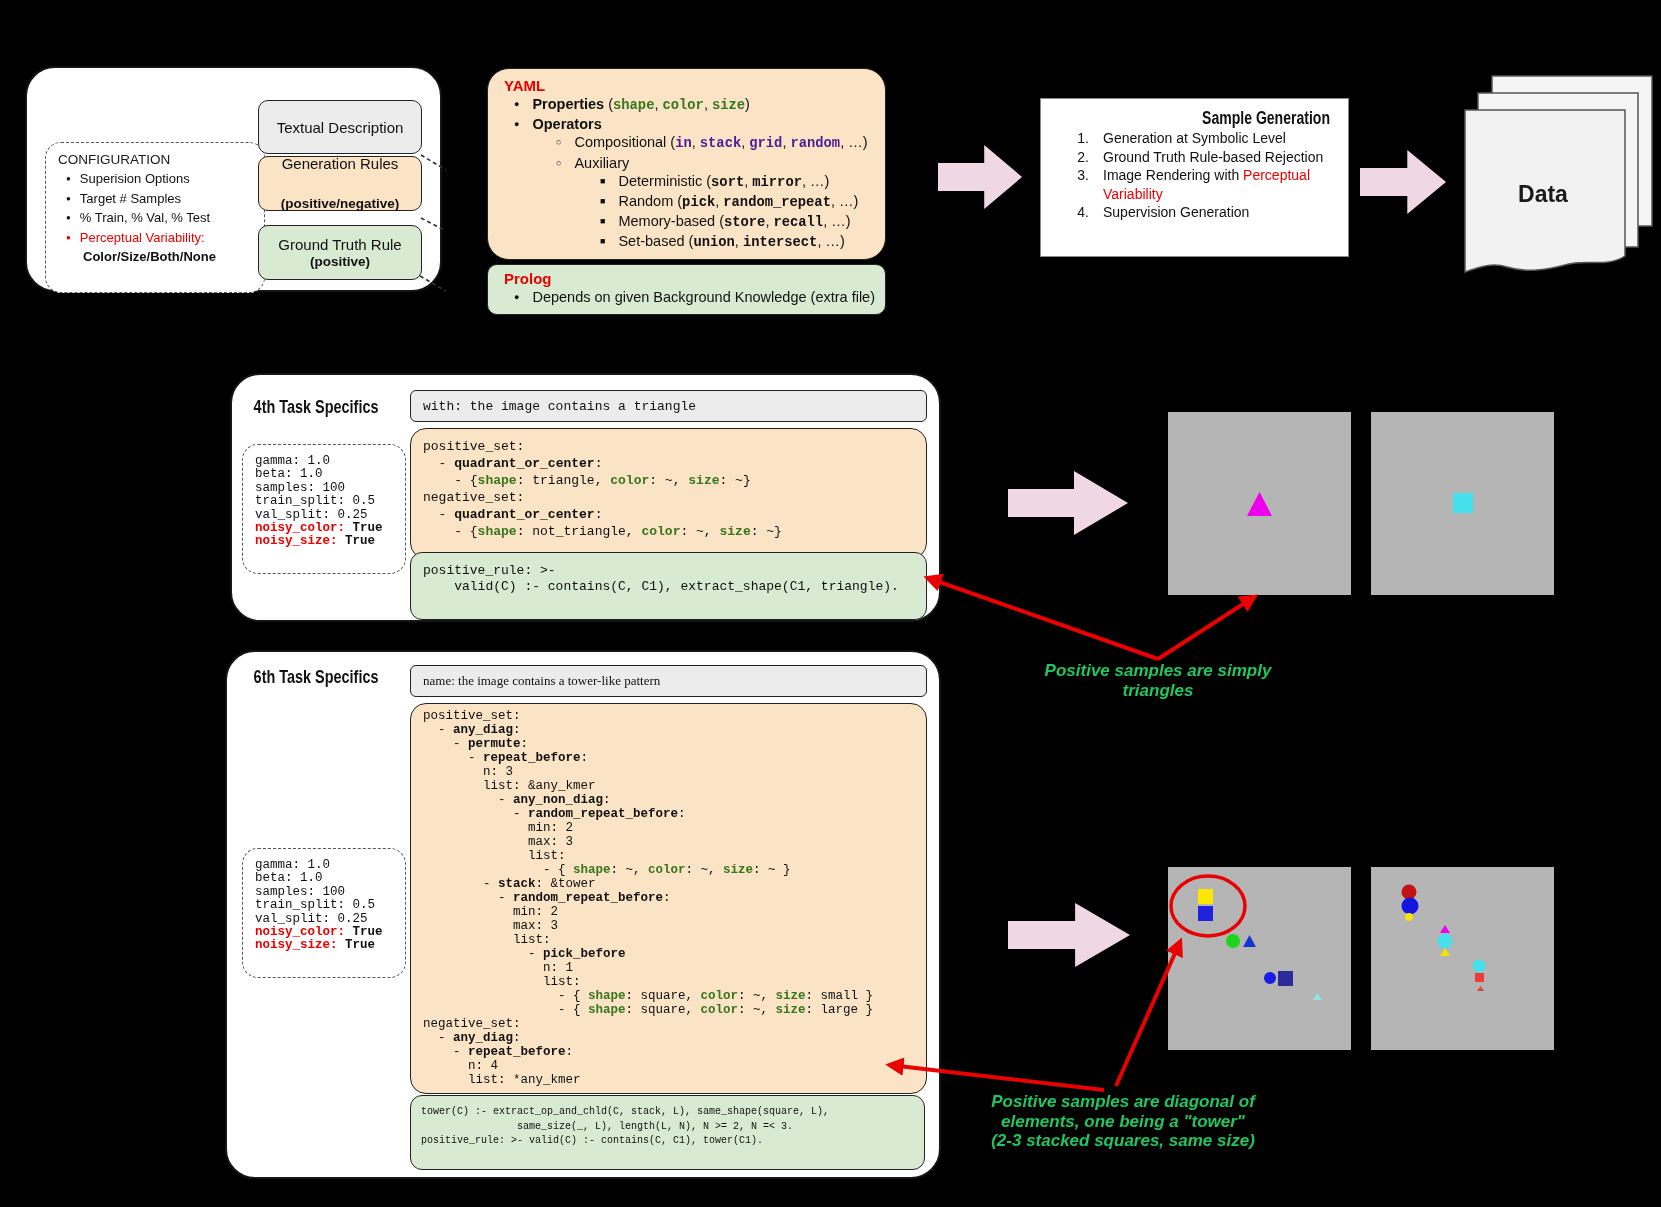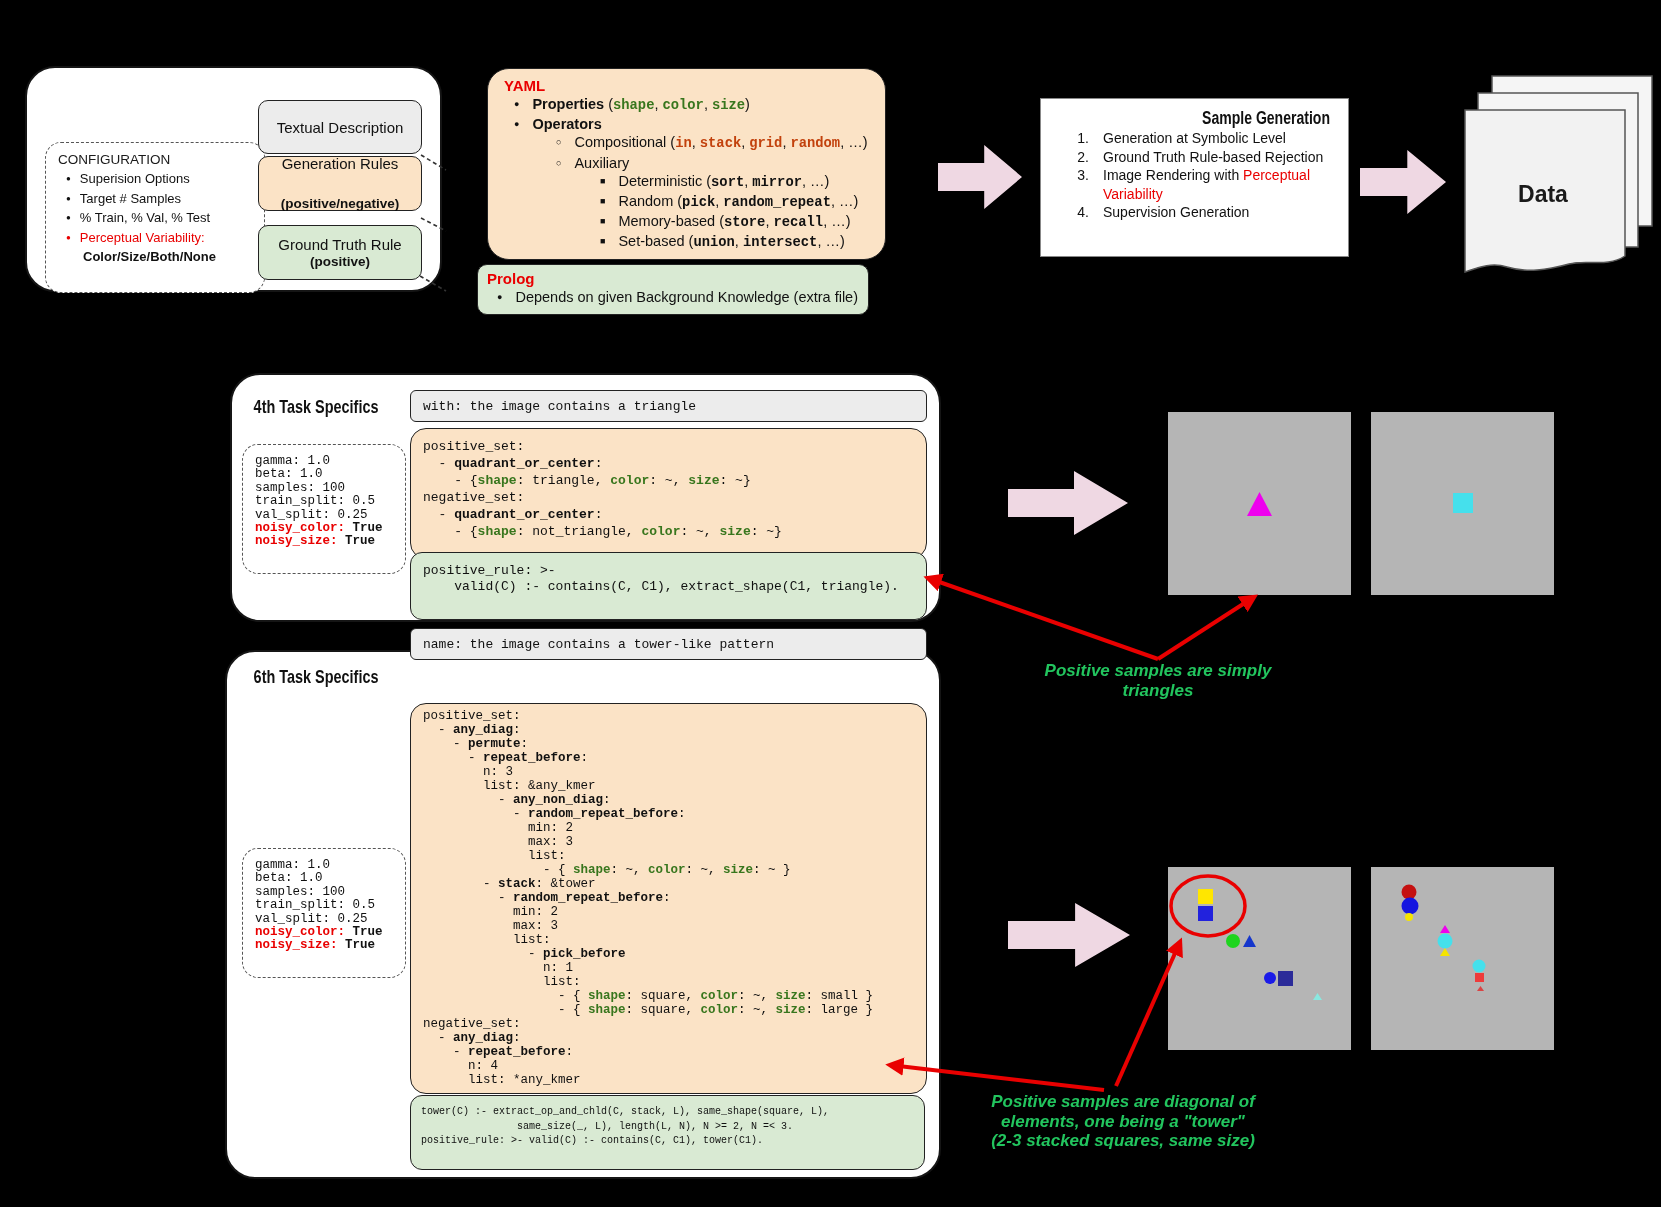--- a/index.html
+++ b/index.html
@@ -27,21 +27,21 @@
   
   .specbox{position:absolute;border:1.6px solid #222;}
   .hdr{color:#e90000;font-weight:bold;font-size:15px;margin:2px 0 1px 0;}
   .yl{font-size:14.5px;line-height:18.2px;white-space:nowrap;}
   .yl .blt{display:inline-block;font-size:9px;vertical-align:2px;margin-right:13px;}
   .lvl1{padding-left:10px;}
   .lvl2{padding-left:52px;}
   .lvl3{padding-left:96px;}
   .yl .kw,.yl .op,.yl .code{font-family:"Liberation Mono",monospace;font-size:13.8px;font-weight:bold;}
   .kw{color:#38761d;font-weight:bold;}
-  .op{color:#c2410c;font-weight:bold;}
+  .op{color:#4c1d95;font-weight:bold;}
   .code{font-weight:bold;}
   .cb{font-weight:bold;}
   .redk{color:#e90000;font-weight:bold;margin-top:47px;}
   .bk{font-weight:bold;}
   .redseg{color:#e90000;}
   
   .codebox{position:absolute;font-family:"Liberation Mono",monospace;color:#101010;}
   .codebox .cl{white-space:pre;}
   .namebar{position:absolute;background:#ececec;border:1.6px solid #222;border-radius:6px;
            font-family:"Liberation Mono",monospace;font-size:13px;display:flex;align-items:center;
@@ -115,21 +115,21 @@
     <div class="yl lvl1"><span class="blt">●</span><span><span class="b">Properties </span><span>(</span><span class="kw">shape</span><span>, </span><span class="kw">color</span><span>, </span><span class="kw">size</span><span>)</span></span></div>
     <div class="yl lvl1"><span class="blt">●</span><span><span class="b">Operators</span></span></div>
     <div class="yl lvl2"><span class="blt">○</span><span><span>Compositional (</span><span class="op">in</span><span>, </span><span class="op">stack</span><span>, </span><span class="op">grid</span><span>, </span><span class="op">random</span><span>, …)</span></span></div>
     <div class="yl lvl2"><span class="blt">○</span><span><span>Auxiliary</span></span></div>
     <div class="yl lvl3"><span class="blt">■</span><span><span>Deterministic (</span><span class="code">sort</span><span>, </span><span class="code">mirror</span><span>, …)</span></span></div>
     <div class="yl lvl3"><span class="blt">■</span><span><span>Random (</span><span class="code">pick</span><span>, </span><span class="code">random_repeat</span><span>, …)</span></span></div>
     <div class="yl lvl3"><span class="blt">■</span><span><span>Memory-based (</span><span class="code">store</span><span>, </span><span class="code">recall</span><span>, …)</span></span></div>
     <div class="yl lvl3"><span class="blt">■</span><span><span>Set-based (</span><span class="code">union</span><span>, </span><span class="code">intersect</span><span>, …)</span></span></div>
   </div>
 
-  <div class="specbox green-bg" style="left:477px;top:264px;width:381px;height:46px;border-radius:10px;padding:3px 0 0 9px;">
+  <div class="specbox green-bg" style="left:487px;top:264px;width:381px;height:46px;border-radius:10px;padding:3px 0 0 16px;">
     <div class="hdr">Prolog</div>
     <div class="yl lvl1"><span class="blt">●</span><span><span>Depends on given Background Knowledge (extra file)</span></span></div>
   </div>
 
   <div class="parrow" style="left:938px;top:145px;width:84px;height:64px;"></div>
   <div class="parrow" style="left:1360px;top:150px;width:86px;height:64px;"></div>
   <div class="parrow" style="left:1008px;top:471px;width:120px;height:64px;"></div>
   <div class="parrow" style="left:1008px;top:903px;width:122px;height:64px;"></div>
 
   <div id="sgBox">
@@ -204,21 +204,21 @@
   <div class="tasktitle condensed" style="left:236px;top:666px;">6th Task Specifics</div>
   <div class="dashed cfgcode" style="left:242px;top:848px;width:150px;height:118px;">
       <div class="cl"><span>gamma: 1.0</span></div>
       <div class="cl"><span>beta: 1.0</span></div>
       <div class="cl"><span>samples: 100</span></div>
       <div class="cl"><span>train_split: 0.5</span></div>
       <div class="cl"><span>val_split: 0.25</span></div>
       <div class="cl"><span class="redk">noisy_color:</span><span> </span><span class="bk">True</span></div>
       <div class="cl"><span class="redk">noisy_size:</span><span> </span><span class="bk">True</span></div>
     </div>
-  <div class="namebar" style="left:410px;top:628px;width:503px;height:30px;"><span>name: the image contains a tower-like pattern</span></div>
+  <div class="namebar" style="left:410px;top:665px;width:503px;height:30px;font-family:Liberation Serif, serif;"><span>name: the image contains a tower-like pattern</span></div>
   <div class="codebox orange-bg rounded16" style="left:410px;top:703px;width:503px;height:384px;border:1.6px solid #222;font-size:12.5px;line-height:14px;padding:5px 0 0 12px;">
       <div class="cl"><span>positive_set:</span></div>
       <div class="cl"><span>  - </span><span class="cb">any_diag</span><span>:</span></div>
       <div class="cl"><span>    - </span><span class="cb">permute</span><span>:</span></div>
       <div class="cl"><span>      - </span><span class="cb">repeat_before</span><span>:</span></div>
       <div class="cl"><span>        n: 3</span></div>
       <div class="cl"><span>        list: &amp;any_kmer</span></div>
       <div class="cl"><span>          - </span><span class="cb">any_non_diag</span><span>:</span></div>
       <div class="cl"><span>            - </span><span class="cb">random_repeat_before</span><span>:</span></div>
       <div class="cl"><span>              min: 2</span></div>

